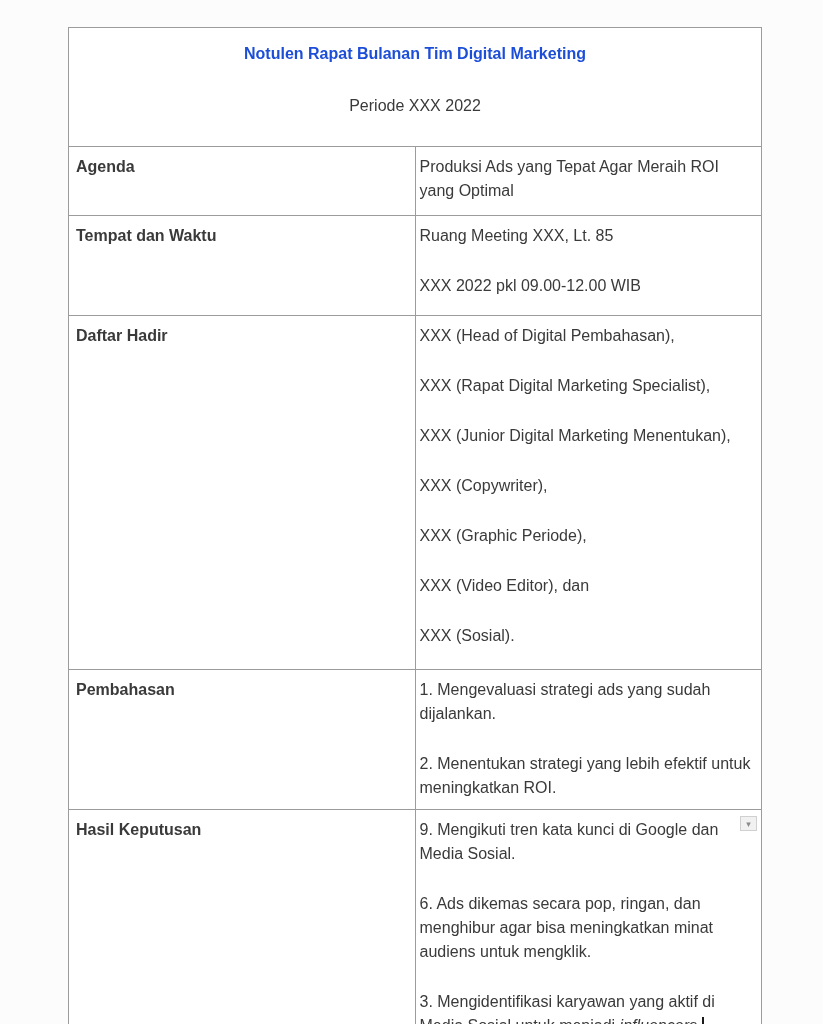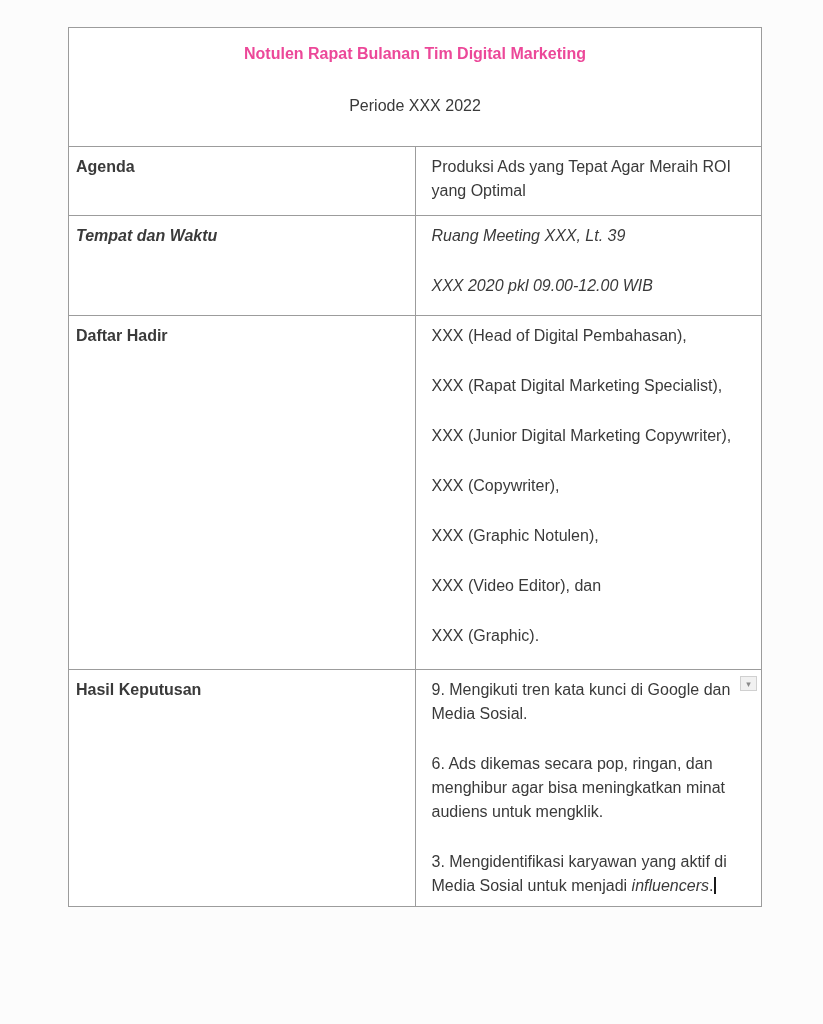--- a/index.html
+++ b/index.html
@@ -40,33 +40,33 @@
   td.content-cell {
     padding: 8px 8px 8px 4px;
   }
   td.header-cell {
     height: 103px;
     text-align: center;
     padding-top: 14px;
   }
   .doc-title {
     font-weight: bold;
-    color: #ec4899;
+    color: #1d4ed8;
     margin: 0 0 28px 0;
   }
   .doc-subtitle {
     margin: 0;
   }
   .r-agenda   { height: 69px;  }
-  .r-tempat   { height: 100px; font-style: italic; }
+  .r-tempat   { height: 100px; }
   .r-daftar   { height: 354px; }
   .r-bahas    { height: 140px; }
   .r-hasil    { height: 209px; }
   .content-cell p {
-    margin: 0 0 26px 12px;
+    margin: 0 0 26px 0;
   }
   .content-cell p:last-child {
     margin-bottom: 0;
   }
   .hasil-cell { position: relative; }
   .dropdown-btn {
     position: absolute;
     top: 6px;
     right: 4px;
     width: 17px;
@@ -107,38 +107,45 @@
     <tr class="r-agenda">
       <td class="label-cell">Agenda</td>
       <td class="content-cell">
         <p>Produksi Ads yang Tepat Agar Meraih ROI yang Optimal</p>
       </td>
     </tr>
 
     <tr class="r-tempat">
       <td class="label-cell">Tempat dan Waktu</td>
       <td class="content-cell">
-        <p>Ruang Meeting XXX, Lt. 39</p>
-        <p>XXX 2020 pkl 09.00-12.00 WIB</p>
+        <p>Ruang Meeting XXX, Lt. 85</p>
+        <p>XXX 2022 pkl 09.00-12.00 WIB</p>
       </td>
     </tr>
 
     <tr class="r-daftar">
       <td class="label-cell">Daftar Hadir</td>
       <td class="content-cell">
         <p>XXX (Head of Digital Pembahasan),</p>
         <p>XXX (Rapat Digital Marketing Specialist),</p>
-        <p>XXX (Junior Digital Marketing Copywriter),</p>
+        <p>XXX (Junior Digital Marketing Menentukan),</p>
         <p>XXX (Copywriter),</p>
-        <p>XXX (Graphic Notulen),</p>
+        <p>XXX (Graphic Periode),</p>
         <p>XXX (Video Editor), dan</p>
-        <p>XXX (Graphic).</p>
+        <p>XXX (Sosial).</p>
       </td>
     </tr>
 
+    <tr class="r-bahas">
+      <td class="label-cell">Pembahasan</td>
+      <td class="content-cell">
+        <p>1. Mengevaluasi strategi ads yang sudah dijalankan.</p>
+        <p>2. Menentukan strategi yang lebih efektif untuk meningkatkan ROI.</p>
+      </td>
+    </tr>
 
     <tr class="r-hasil">
       <td class="label-cell">Hasil Keputusan</td>
       <td class="content-cell hasil-cell">
         <span class="dropdown-btn">▾</span>
         <p>9. Mengikuti tren kata kunci di Google dan Media Sosial.</p>
         <p>6. Ads dikemas secara pop, ringan, dan menghibur agar bisa meningkatkan minat audiens untuk mengklik.</p>
         <p><span>3. Mengidentifikasi karyawan yang aktif di Media Sosial untuk menjadi </span><span class="italic">influencers</span><span>.</span><span class="caret"></span></p>
       </td>
     </tr>

